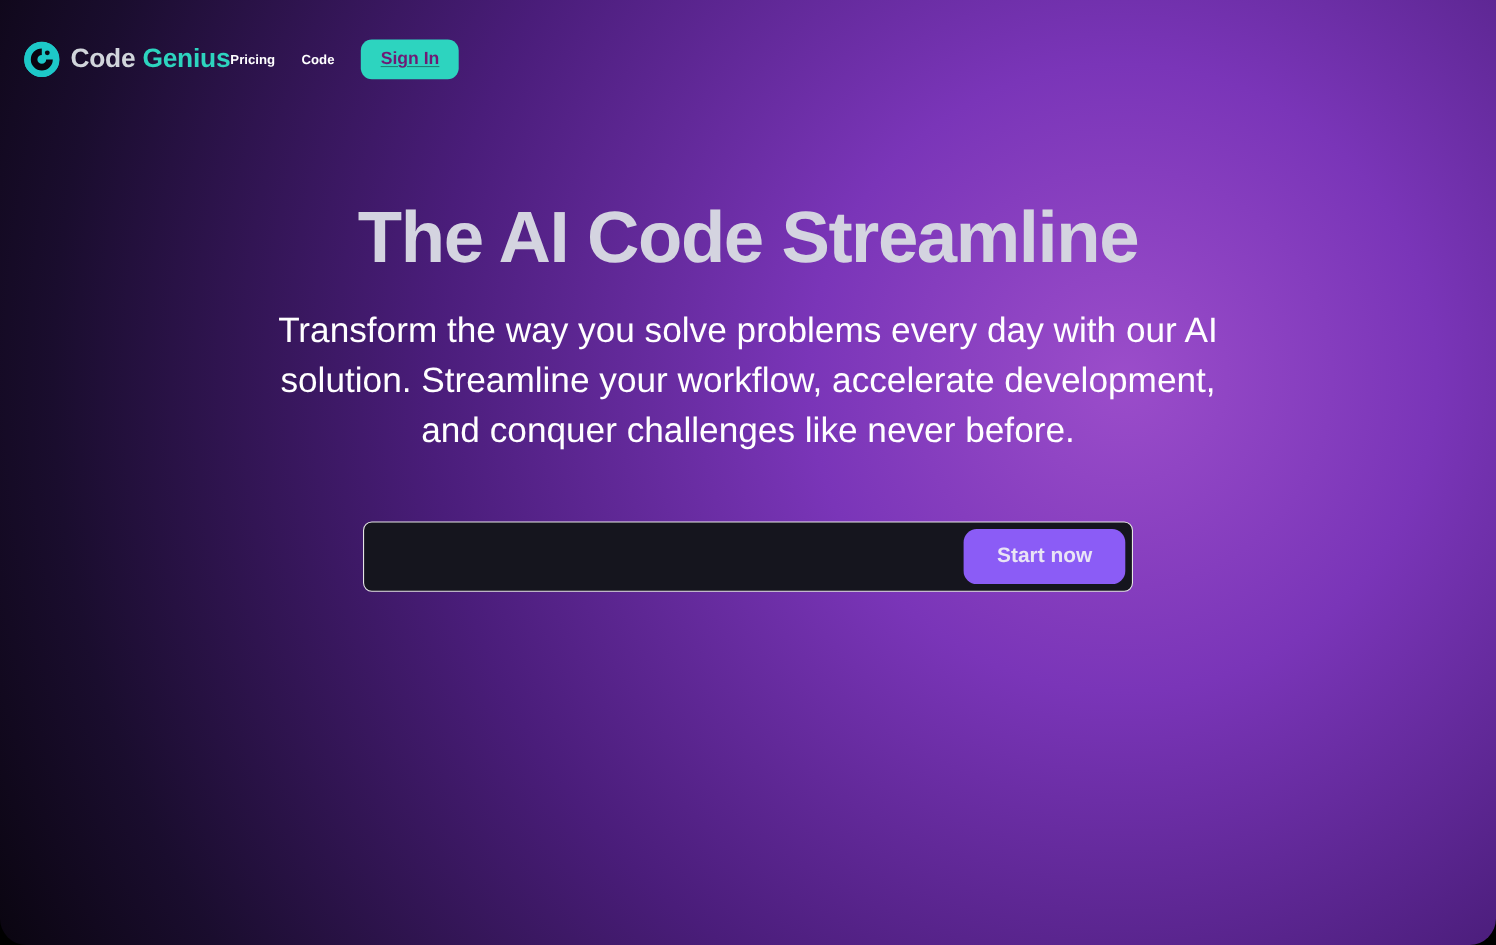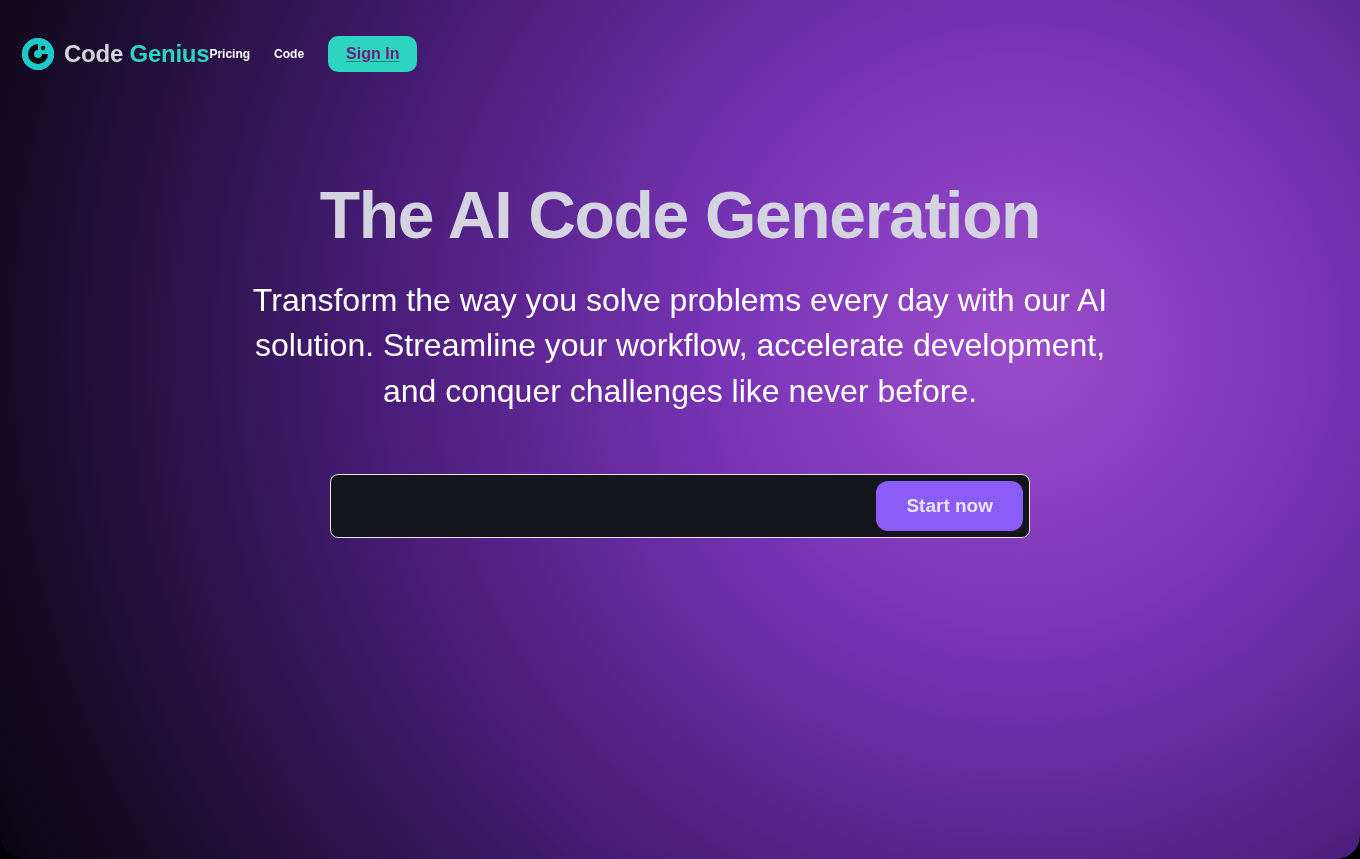--- a/index.html
+++ b/index.html
@@ -174,21 +174,21 @@
 
     <nav class="nav">
       <a class="nav-link">Pricing</a>
       <a class="nav-link">Code</a>
       <button class="sign-in-btn">Sign In</button>
     </nav>
   </header>
 
   <section class="hero">
     <h1 class="hero-title">
-      <span>The AI Code Generation</span><br>
+      <span>The AI Code Streamline</span><br>
     </h1>
     <p class="hero-subtitle">Transform the way you solve problems every day with our AI solution. Streamline your workflow, accelerate development, and conquer challenges like never before.</p>
 
     <div class="input-container">
       <input type="text" class="prompt-input" placeholder="" style="">
       <button class="start-btn">Start now</button>
     </div>
   </section>
 
 </div>

